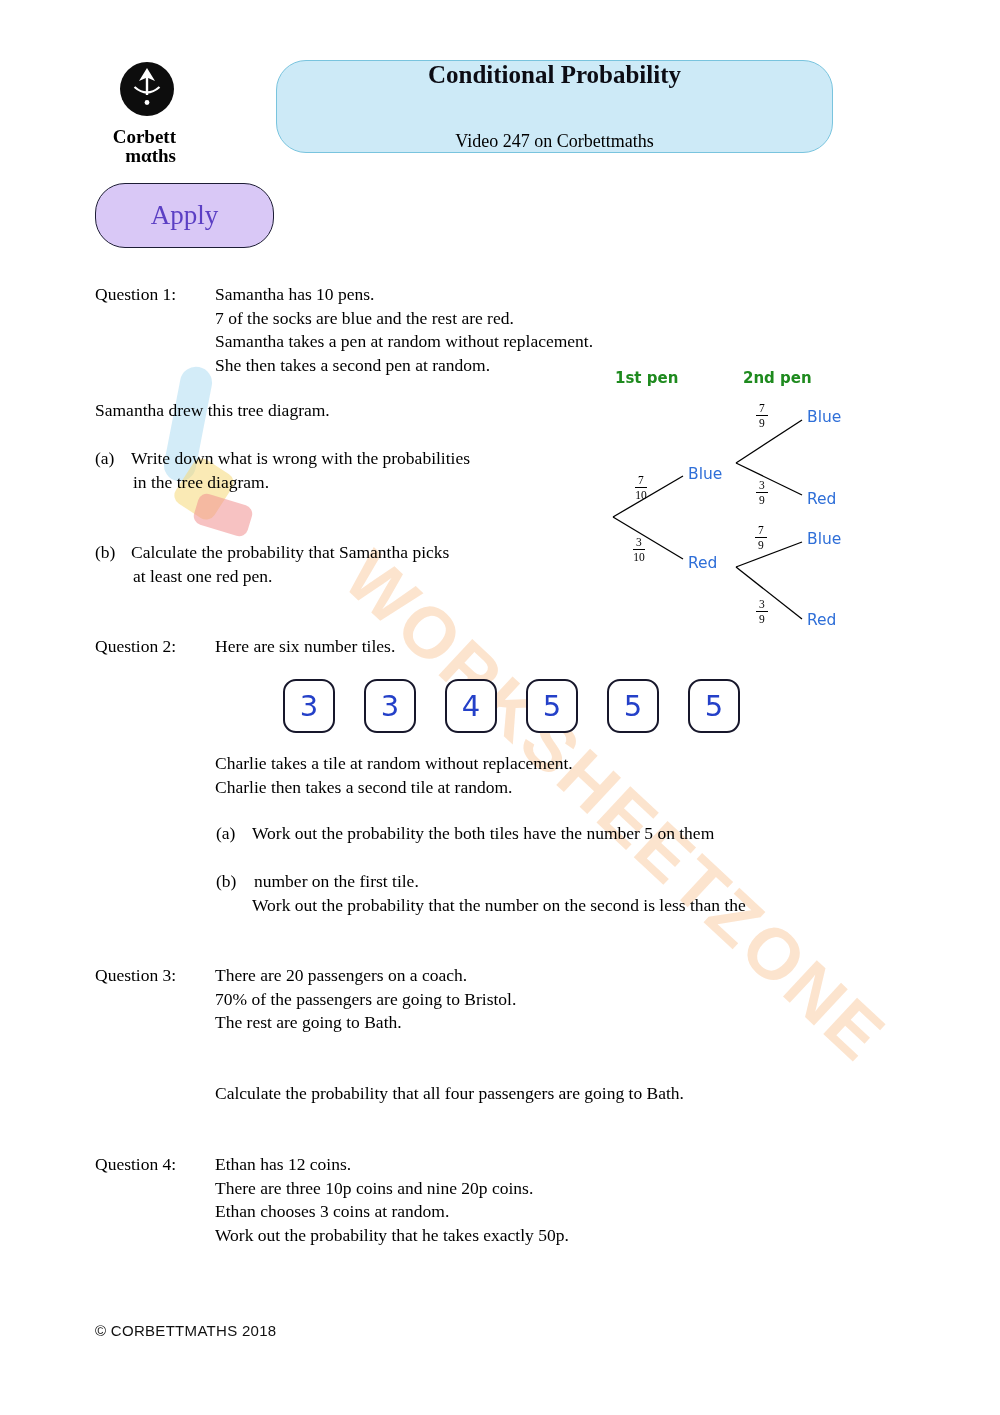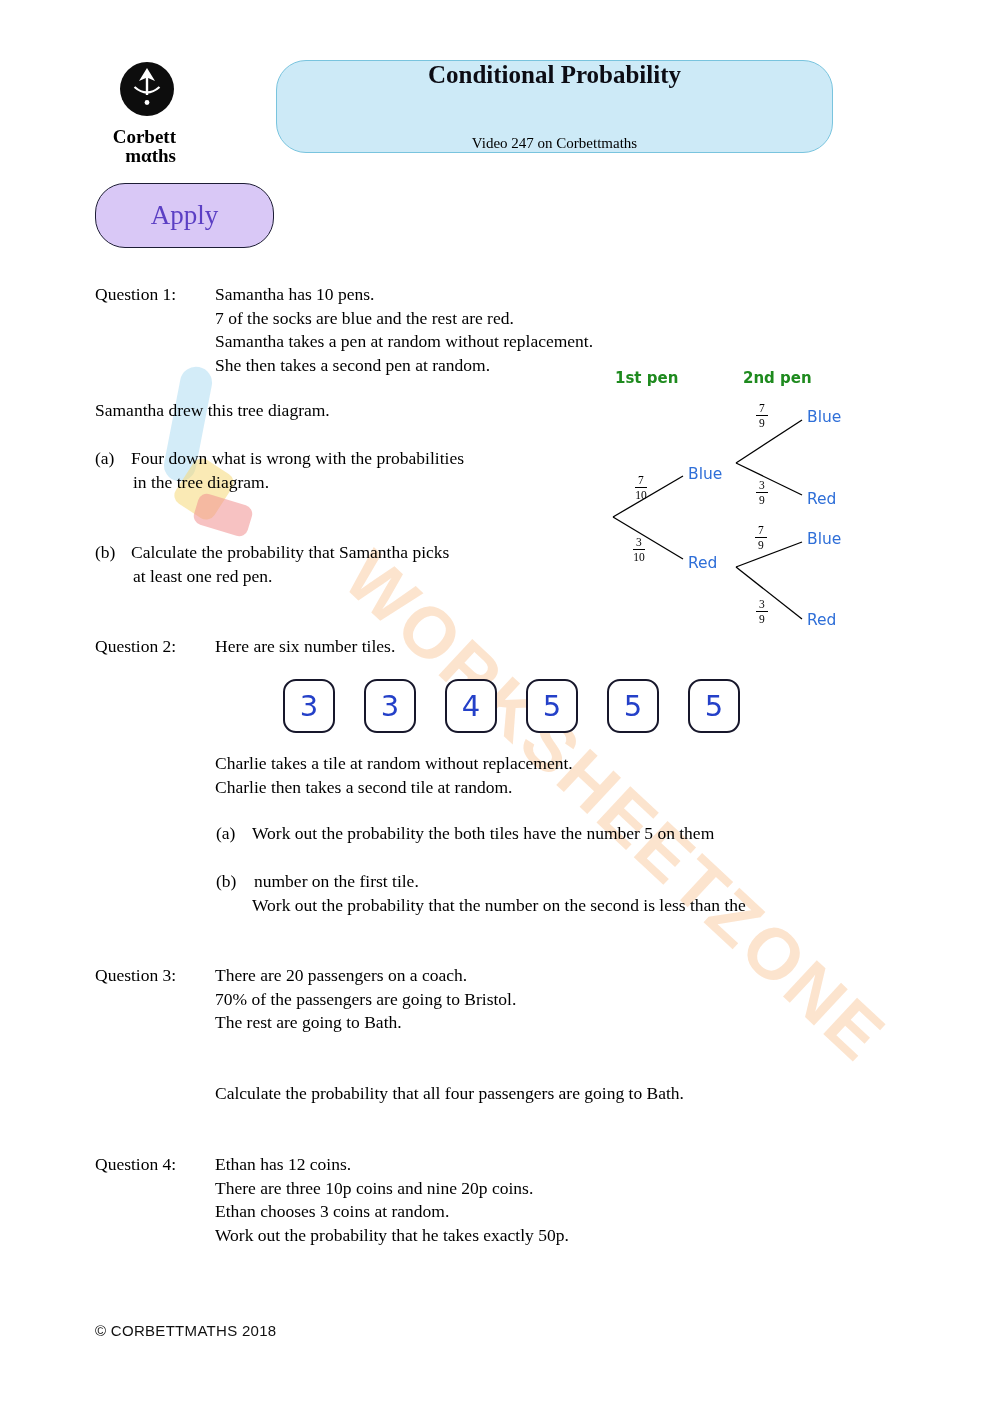--- a/index.html
+++ b/index.html
@@ -14,21 +14,21 @@
   .part-label { width:36px; flex:0 0 36px; line-height:23.5px; }
 
   .logo { position:absolute; left:96px; top:60px; width:80px; text-align:right; z-index:2; }
   .logo-line { font-weight:bold; font-size:19px; line-height:19px; }
   .logo-line.first { margin-top:4px; }
 
   .title-box { position:absolute; left:248px; top:60px; width:557px; height:93px;
     background:var(--header-fill,#cdeaf7); border:1.5px solid #79c4de; border-radius:30px;
     display:flex; flex-direction:column; align-items:center; justify-content:space-between; z-index:2;margin-left:28px; }
   .title { font-size:25px; font-weight:bold; color:#0c0c14; }
-  .subtitle { font-size:15px; margin-top:3px; }
+  .subtitle { font-size:18px; margin-top:3px; }
 
   .apply-box { position:absolute; left:95px; top:183px; width:179px; height:65px;
     background:var(--apply-fill,#d9c8f6); border:1.6px solid #1d1d35; border-radius:30px;
     display:flex; align-items:center; justify-content:center; z-index:2;text-align:center; }
   .apply-box span { font-size:27px; color:var(--apply-text,#5b3fc4); }
 
   .tree { position:absolute; left:590px; top:362px; width:310px; height:290px; z-index:2; }
   .tree svg { position:absolute; left:0; top:0; }
   .tree line { stroke:#000; stroke-width:1.3; }
   .tree-col-header { position:absolute; font-family:"DejaVu Sans",sans-serif; font-weight:bold;
@@ -98,21 +98,21 @@
       <div class="line">Samantha takes a pen at random without replacement.</div>
       <div class="line">She then takes a second pen at random.</div>
     </div>
   </div>
 
   <div class="abs line" style="left:95px; top:399px; z-index:2">Samantha drew this tree diagram.</div>
 
   <div class="part-row" style="left:95px; top:447px; z-index:2">
     <div class="part-label">(a)</div>
     <div>
-      <div class="line">Four down what is wrong with the probabilities</div>
+      <div class="line">Write down what is wrong with the probabilities</div>
       <div class="line" style="padding-left:2px">in the tree diagram.</div>
     </div>
   </div>
 
   <div class="part-row" style="left:95px; top:541px; z-index:2">
     <div class="part-label">(b)</div>
     <div>
       <div class="line">Calculate the probability that Samantha picks</div>
       <div class="line" style="padding-left:2px">at least one red pen.</div>
     </div>

